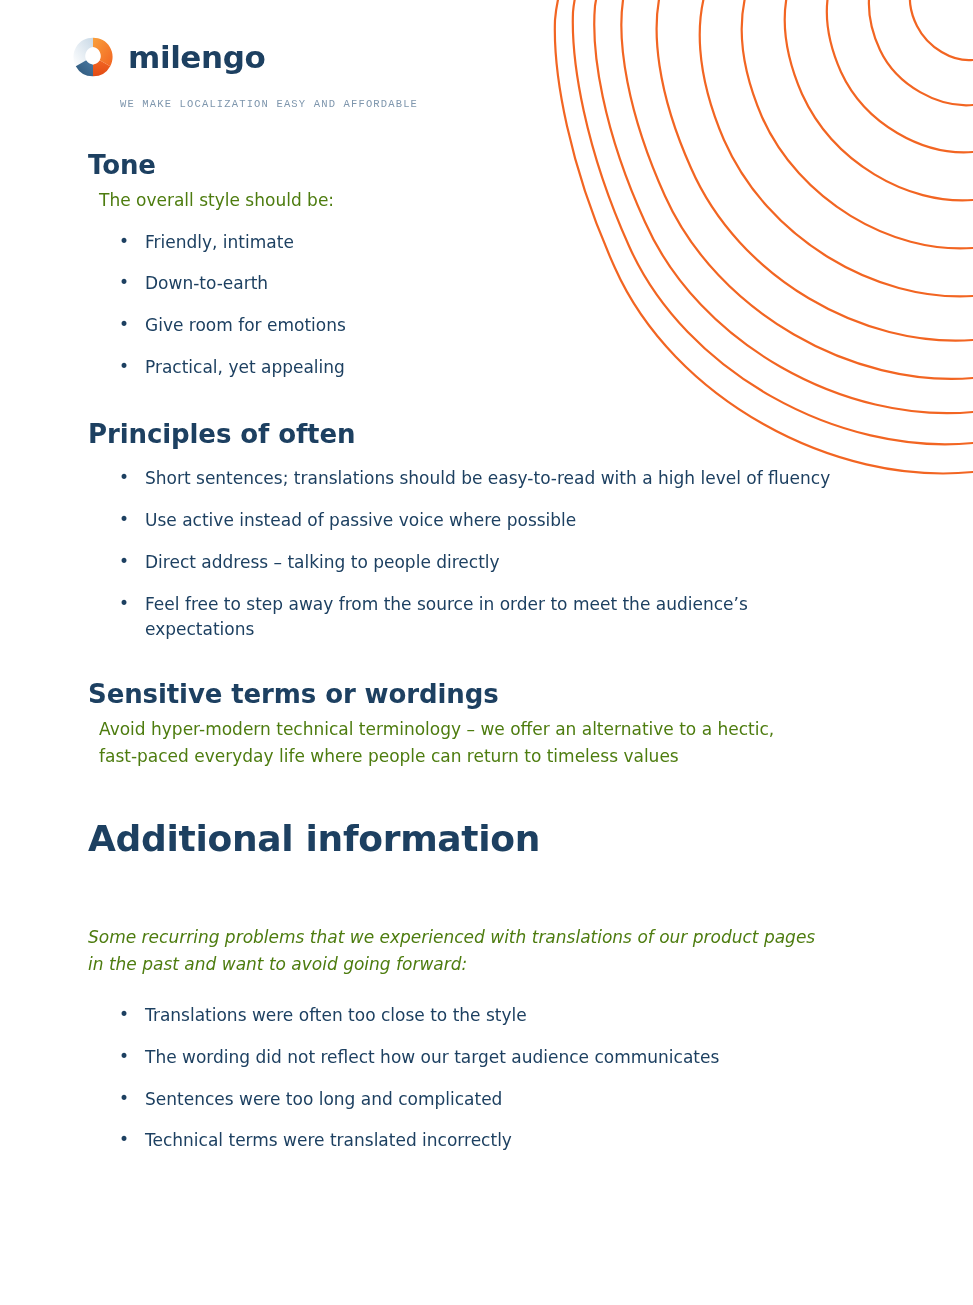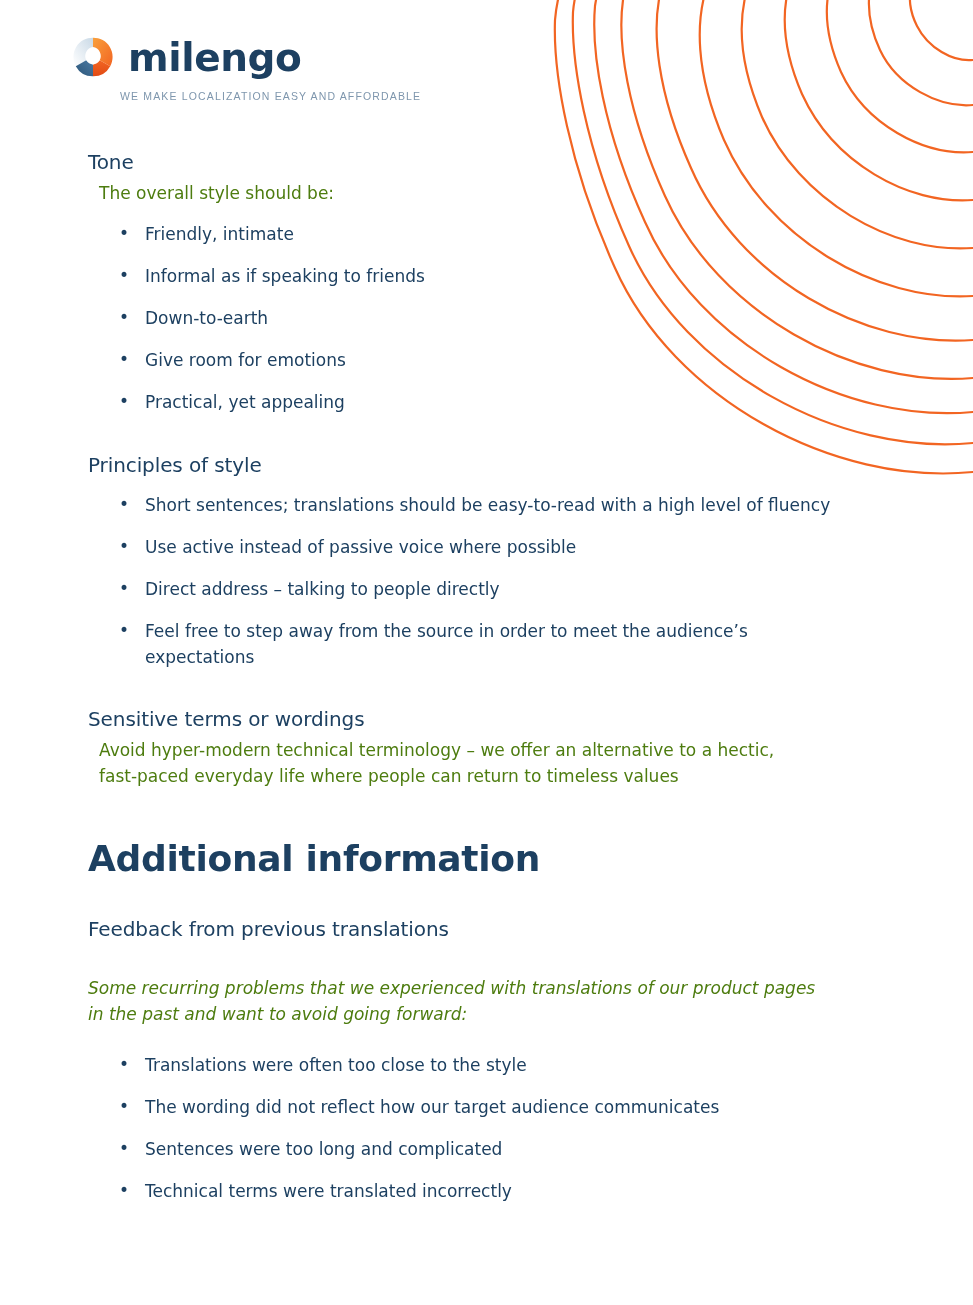--- a/index.html
+++ b/index.html
@@ -42,47 +42,47 @@
     gap: 14px;
   }
   #brand-mark {
     width: 42px;
     height: 42px;
     flex: 0 0 42px;
   }
   #brand-mark svg { display: block; width: 42px; height: 42px; }
   .brand-wordmark {
     font-family: "DejaVu Sans", "Liberation Sans", sans-serif;
-    font-size: 39px;
+    font-size: 31px;
     font-weight: bold;
     letter-spacing: -0.4px;
     color: #1d4061;
     line-height: 1;
   }
   .brand-tagline {
-    margin-top: 12px;
+    margin-top: 20px;
     margin-left: 48px;
-    font-family: Liberation Sans, sans-serif;
+    font-family: Liberation Mono, monospace;
     font-size: 10.5px;
     letter-spacing: 1.15px;
     color: #7e96ad;
     white-space: nowrap;
   }
 
   
   #page-body {
     position: absolute;
     left: 88px;
     top: 150px;
     width: 760px;
   }
 
   h2.section-title {
-    font-size: 20px;
-    font-weight: normal;
+    font-size: 26px;
+    font-weight: bold;
     color: #1d4061;
     margin: 0 0 6px 0;
     line-height: 1.2;
     letter-spacing: -0.1px;
   }
   h2.section-title.major {
     font-weight: bold;
     font-size: 36px;
     letter-spacing: -0.3px;
   }
@@ -185,31 +185,30 @@
   <div class="brand-tagline">WE MAKE LOCALIZATION EASY AND AFFORDABLE</div>
 </header>
 
 <main id="page-body">
 
   <section class="block">
     <h2 class="section-title">Tone</h2>
     <p class="lead indented">The overall style should be:</p>
     <ul class="bullets">
       <li>Friendly, intimate</li>
-      <li>Informal as if speaking to friends</li>
       <li>Down-to-earth</li>
       <li>Give room for emotions</li>
       <li>Practical, yet appealing</li>
     </ul>
   </section>
 
   <div class="sp-tone"></div>
 
   <section class="block">
-    <h2 class="section-title">Principles of style</h2>
+    <h2 class="section-title">Principles of often</h2>
     <ul class="bullets">
       <li>Short sentences; translations should be easy-to-read with a high level of fluency</li>
       <li>Use active instead of passive voice where possible</li>
       <li>Direct address – talking to people directly</li>
       <li>Feel free to step away from the source in order to meet the audience’s expectations</li>
     </ul>
   </section>
 
   <div class="sp-principles"></div>
 
@@ -220,21 +219,20 @@
 
   <div class="sp-sensitive"></div>
 
   <section class="block">
     <h2 class="section-title major">Additional information</h2>
   </section>
 
   <div class="sp-additional"></div>
 
   <section class="block">
-    <h2 class="section-title">Feedback from previous translations</h2>
     <div class="sp-feedback"></div>
     <p class="lead" style="max-width:735px;font-style:italic;">Some recurring problems that we experienced with translations of our product pages in the past and want to avoid going forward:</p>
     <div class="sp-afterpara"></div>
     <ul class="bullets">
       <li>Translations were often too close to the style</li>
       <li>The wording did not reflect how our target audience communicates</li>
       <li>Sentences were too long and complicated</li>
       <li>Technical terms were translated incorrectly</li>
     </ul>
   </section>

